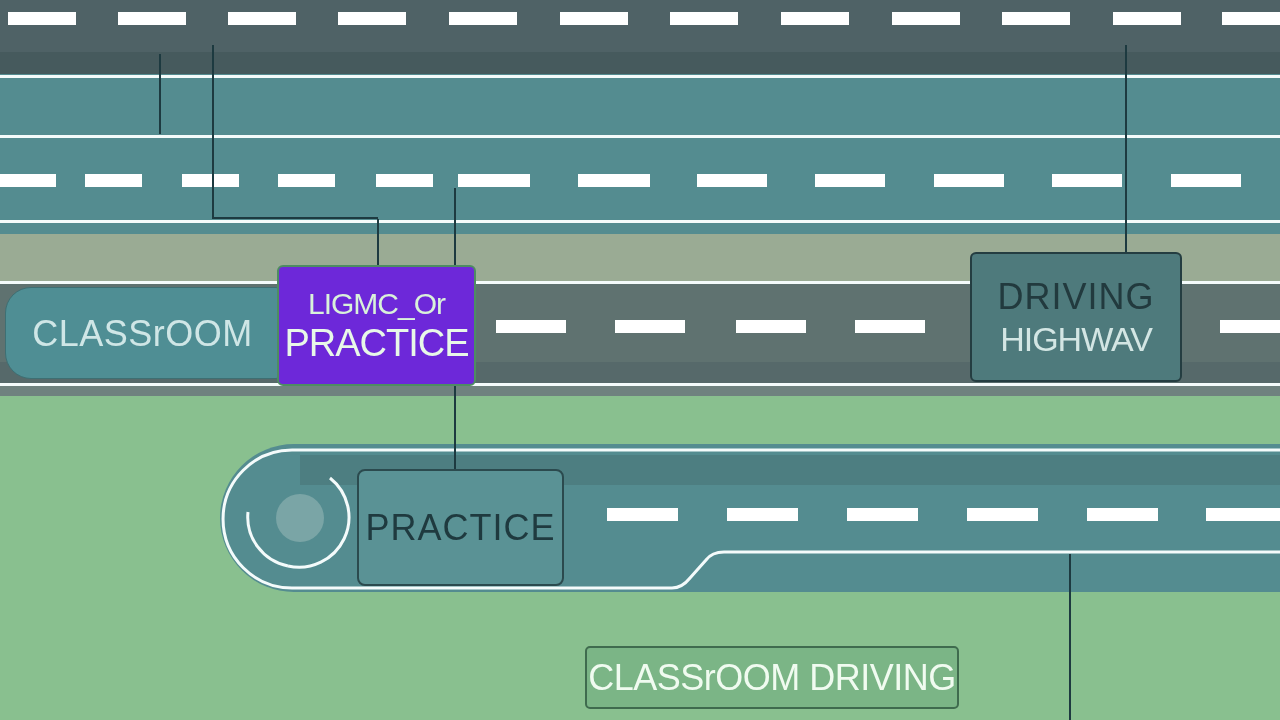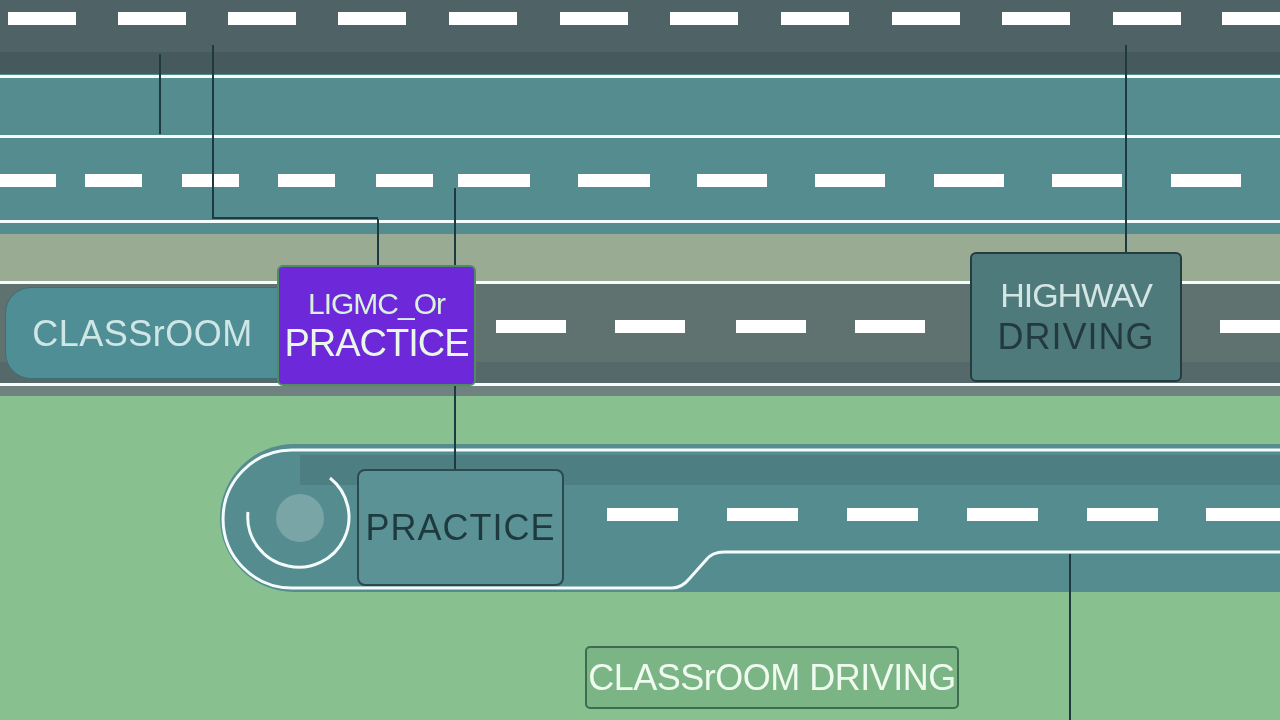--- a/index.html
+++ b/index.html
@@ -98,22 +98,22 @@
 <div class="sign" style="left:5px;top:287px;width:275px;height:92px;background:#4f8e94;border-radius:26px 4px 4px 26px;border:1px solid #3e6f73;">
   <span style="color:#cfe6e6;font-size:36px;letter-spacing:0.5px;margin-top:2px;">CLASSrOOM</span>
 </div>
 
 <div class="sign" style="left:277px;top:265px;width:199px;height:121px;background:#6d28d9;border:2px solid #4e8c62;border-radius:6px;">
   <span style="color:#d9f2da;font-size:30px;line-height:34px;letter-spacing:-1px;">LIGMC_Or</span>
   <span style="color:#e8f8e8;font-size:38px;line-height:44px;letter-spacing:-1px;">PRACTICE</span>
 </div>
 
 <div class="sign" style="left:970px;top:252px;width:212px;height:130px;background:#4e7a7c;border:2px solid #243d41;border-radius:6px;">
+  <span style="color:#223a3e;font-size:36px;line-height:44px;letter-spacing:1px;">DRIVING</span>
   <span style="color:#d3e6e4;font-size:34px;line-height:40px;letter-spacing:-1px;">HIGHWAV</span>
-  <span style="color:#223a3e;font-size:36px;line-height:44px;letter-spacing:1px;">DRIVING</span>
 </div>
 
 <div class="sign" style="left:357px;top:469px;width:207px;height:117px;background:#5a9295;border:2px solid #2b4a4e;border-radius:8px;">
   <span style="color:#1f3a3f;font-size:36px;line-height:44px;letter-spacing:1px;">PRACTICE</span>
 </div>
 
 <div class="sign" style="left:585px;top:646px;width:374px;height:63px;background:#7bb586;border:2px solid #3f6b4e;border-radius:5px;">
   <span style="color:#f0fbf0;font-size:36px;letter-spacing:-0.5px;">CLASSrOOM DRIVING</span>
 </div>
 

